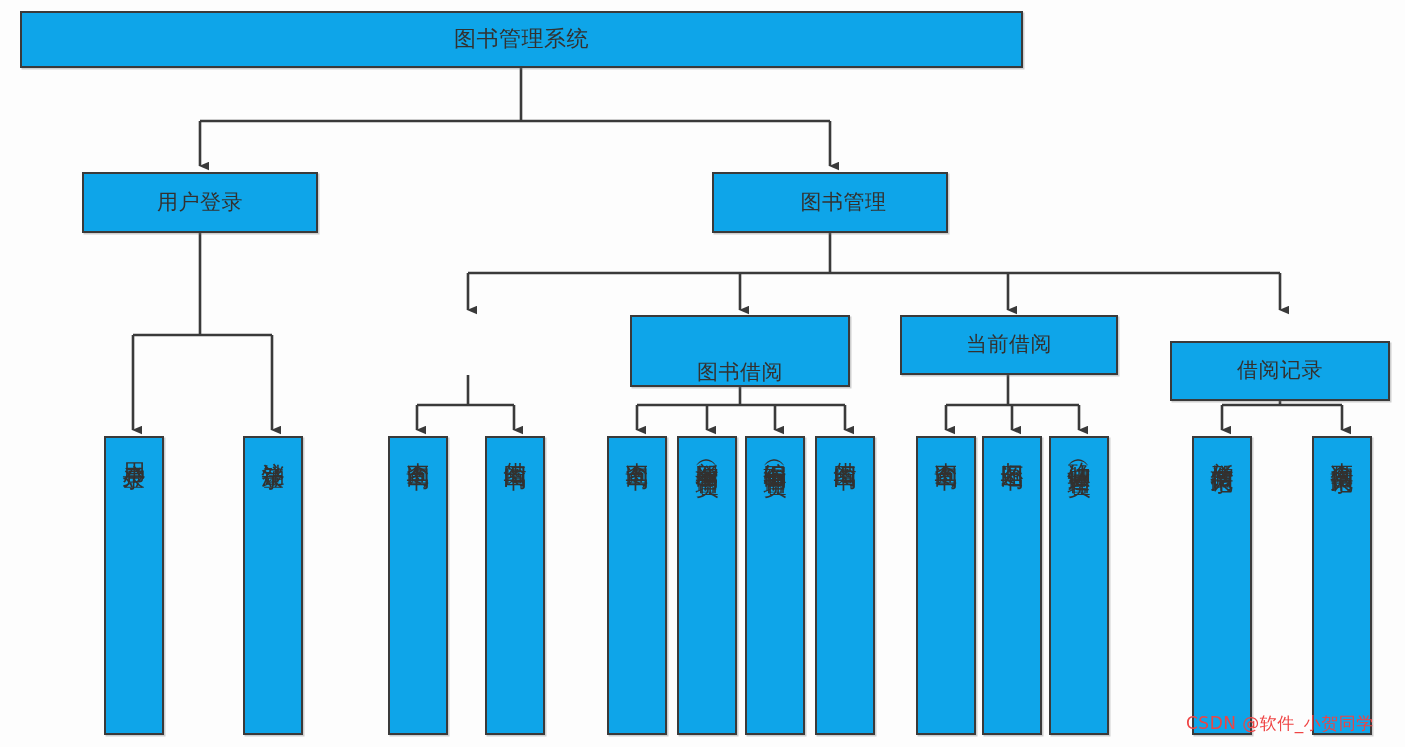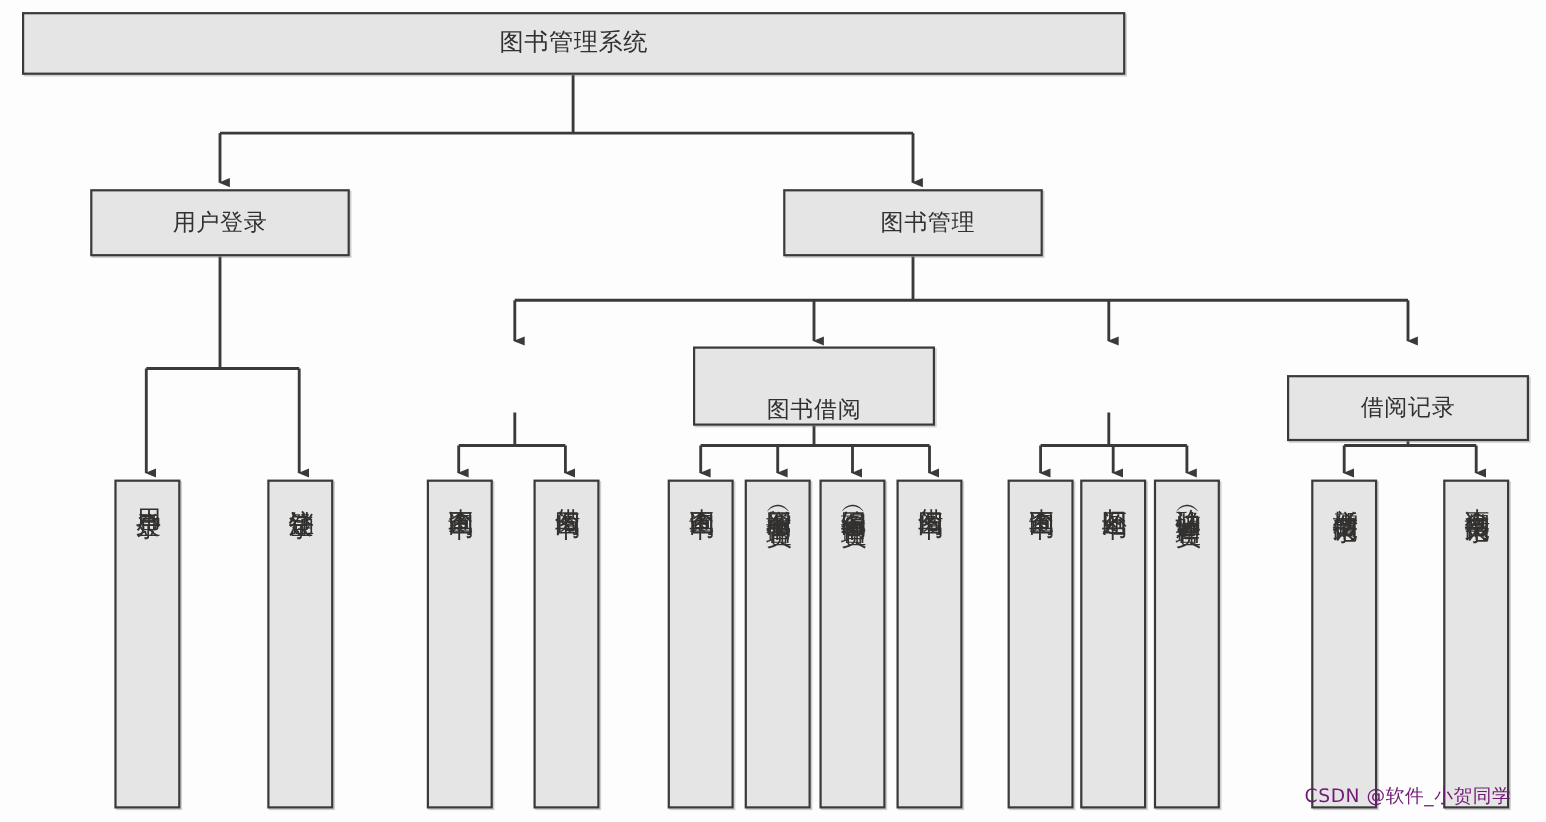--- a/index.html
+++ b/index.html
@@ -24,21 +24,21 @@
     left: 0;
     top: 0;
     width: 1405px;
     height: 747px;
     pointer-events: none;
   }
   .node {
     position: absolute;
     box-sizing: border-box;
     border: 2.5px solid #3a3a3a;
-    background: #e5e5e5;
+    background: #0ea5e9;
     display: flex;
     align-items: center;
     justify-content: center;
     color: #2b2b2b;
     box-shadow: 1.5px 1.5px 0 rgba(120,120,120,0.35);
   }
   .node-label {
     display: block;
     text-align: center;
     letter-spacing: 0.5px;
@@ -66,21 +66,21 @@
     line-height: 1.18;
     letter-spacing: 2px;
     white-space: nowrap;
     -webkit-text-orientation: upright;
   }
   .watermark {
     position: absolute;
     left: 1186px;
     top: 712px;
     font-size: 17px;
-    color: #701a75;
+    color: #ef4444;
     white-space: nowrap;
     letter-spacing: 0.5px;
     font-family: "DejaVu Sans", "Liberation Sans", sans-serif;
   }
 </style>
 </head>
 <body>
 
 <div id="diagram-root">
 
@@ -146,20 +146,23 @@
 
   <div class="node horiz" style="left:712px; top:172px; width:236px; height:61px;padding-left:27px;">
     <span class="node-label">图书管理</span>
   </div>
 
 
   <div class="node horiz" style="left:630px; top:315px; width:220px; height:72px;align-items:flex-end;">
     <span class="node-label">图书借阅</span>
   </div>
 
+  <div class="node horiz" style="left:900px; top:315px; width:218px; height:60px;">
+    <span class="node-label">当前借阅</span>
+  </div>
 
   <div class="node horiz" style="left:1170px; top:315px; width:220px; height:60px;margin-top:26px;">
     <span class="node-label">借阅记录</span>
   </div>
 
   <div class="node vert" style="left:104px; top:436px; width:60px; height:299px;">
     <span class="node-label">用户登录</span>
   </div>
 
   <div class="node vert" style="left:243px; top:436px; width:60px; height:299px;">

